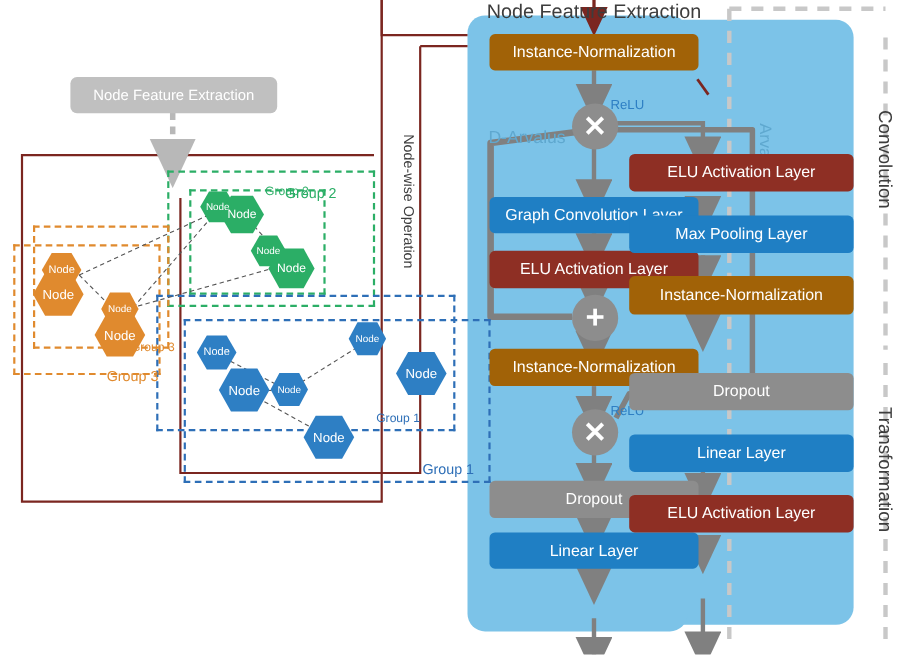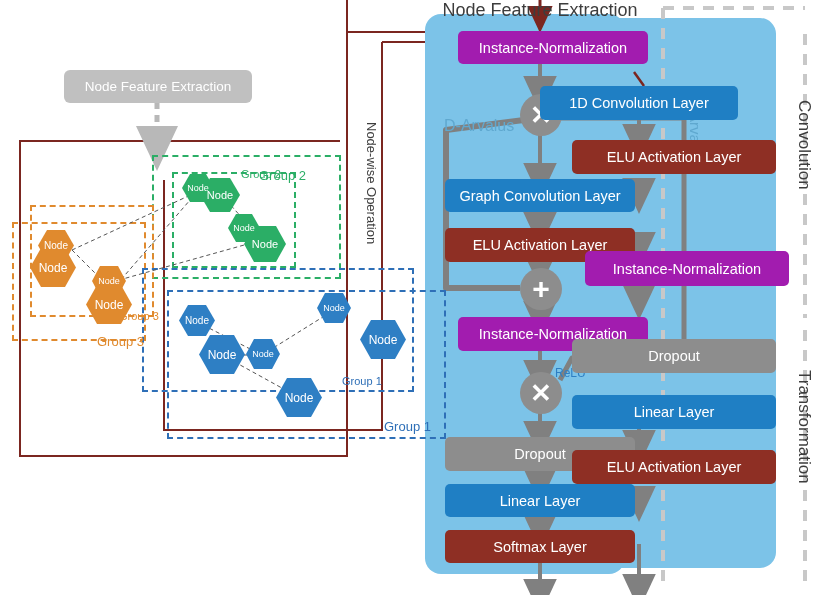--- a/index.html
+++ b/index.html
@@ -4,21 +4,21 @@
 <style>
   html,body{margin:0;padding:0;}
   body{width:831px;height:595px;background:#ffffff;font-family:"Liberation Sans",sans-serif;overflow:hidden;position:relative;}
   .stage{position:absolute;left:12px;top:0;width:831px;height:595px;}
   
   .lbox{
     position:absolute;border-radius:5px;color:#ffffff;
     display:flex;align-items:center;justify-content:center;
     font-size:14.5px;text-align:center;white-space:nowrap;
   }
-  .green{background:#a21caf;margin-left:13px;}
+  .green{background:#a16207;}
   .blue{background:#1f7fc4;}
   .dred{background:#8e2f24;}
   .grey{background:#8d8d8d;}
   
   .dashrect{position:absolute;border-style:dashed;border-width:2px;background:transparent;}
   
   .hex{position:absolute;display:flex;align-items:center;justify-content:center;color:#fff;font-size:10px;}
   .hex span{position:relative;z-index:3;}
   
   .tl{position:absolute;white-space:nowrap;}
@@ -217,31 +217,30 @@
 
   <div class="tl" style="left:432px;top:117px;font-size:16px;color:#5fa8cf;">D-Arvalus</div>
   <div class="tl vert" style="left:692px;top:112px;font-size:15px;color:#5fa8cf;transform:rotate(90deg);">Arvalus</div>
 
   <div class="lbox green" style="left:433px;top:31px;width:190px;height:33px;">Instance-Normalization</div>
   <div class="lbox blue" style="left:433px;top:179px;width:190px;height:33px;">Graph Convolution Layer</div>
   <div class="lbox dred" style="left:433px;top:228px;width:190px;height:34px;">ELU Activation Layer</div>
   <div class="lbox green" style="left:433px;top:317px;width:190px;height:34px;">Instance-Normalization</div>
   <div class="lbox grey" style="left:433px;top:437px;width:190px;height:34px;">Dropout</div>
   <div class="lbox blue" style="left:433px;top:484px;width:190px;height:33px;">Linear Layer</div>
-  <div class="lbox dred" style="left:433px;top:530px;width:190px;height:33px;">Softmax Layer</div>
 
   <div class="opcircle" style="left:508px;top:94px;width:42px;height:42px;">✕</div>
   <div class="opcircle" style="left:508px;top:268px;width:42px;height:42px;font-size:30px;">+</div>
   <div class="opcircle" style="left:508px;top:372px;width:42px;height:42px;">✕</div>
 
   <div class="tl" style="left:543px;top:88px;font-size:12px;color:#2e7fc4;">ReLU</div>
   <div class="tl" style="left:543px;top:366px;font-size:12px;color:#2e7fc4;">ReLU</div>
 
-  <div class="lbox blue" style="left:528px;top:86px;width:198px;height:34px;">1D Convolution Layer</div>
   <div class="lbox dred" style="left:560px;top:140px;width:204px;height:34px;">ELU Activation Layer</div>
+  <div class="lbox blue" style="left:560px;top:196px;width:204px;height:34px;">Max Pooling Layer</div>
   <div class="lbox green" style="left:560px;top:251px;width:204px;height:35px;">Instance-Normalization</div>
   <div class="lbox grey" style="left:560px;top:339px;width:204px;height:34px;">Dropout</div>
   <div class="lbox blue" style="left:560px;top:395px;width:204px;height:34px;">Linear Layer</div>
   <div class="lbox dred" style="left:560px;top:450px;width:204px;height:34px;">ELU Activation Layer</div>
 
   <div class="tl vert" style="left:802px;top:100px;font-size:17px;color:#3d3d3d;transform:rotate(90deg);">Convolution</div>
   <div class="tl vert" style="left:802px;top:370px;font-size:17px;color:#3d3d3d;transform:rotate(90deg);">Transformation</div>
 
 </div>
 

